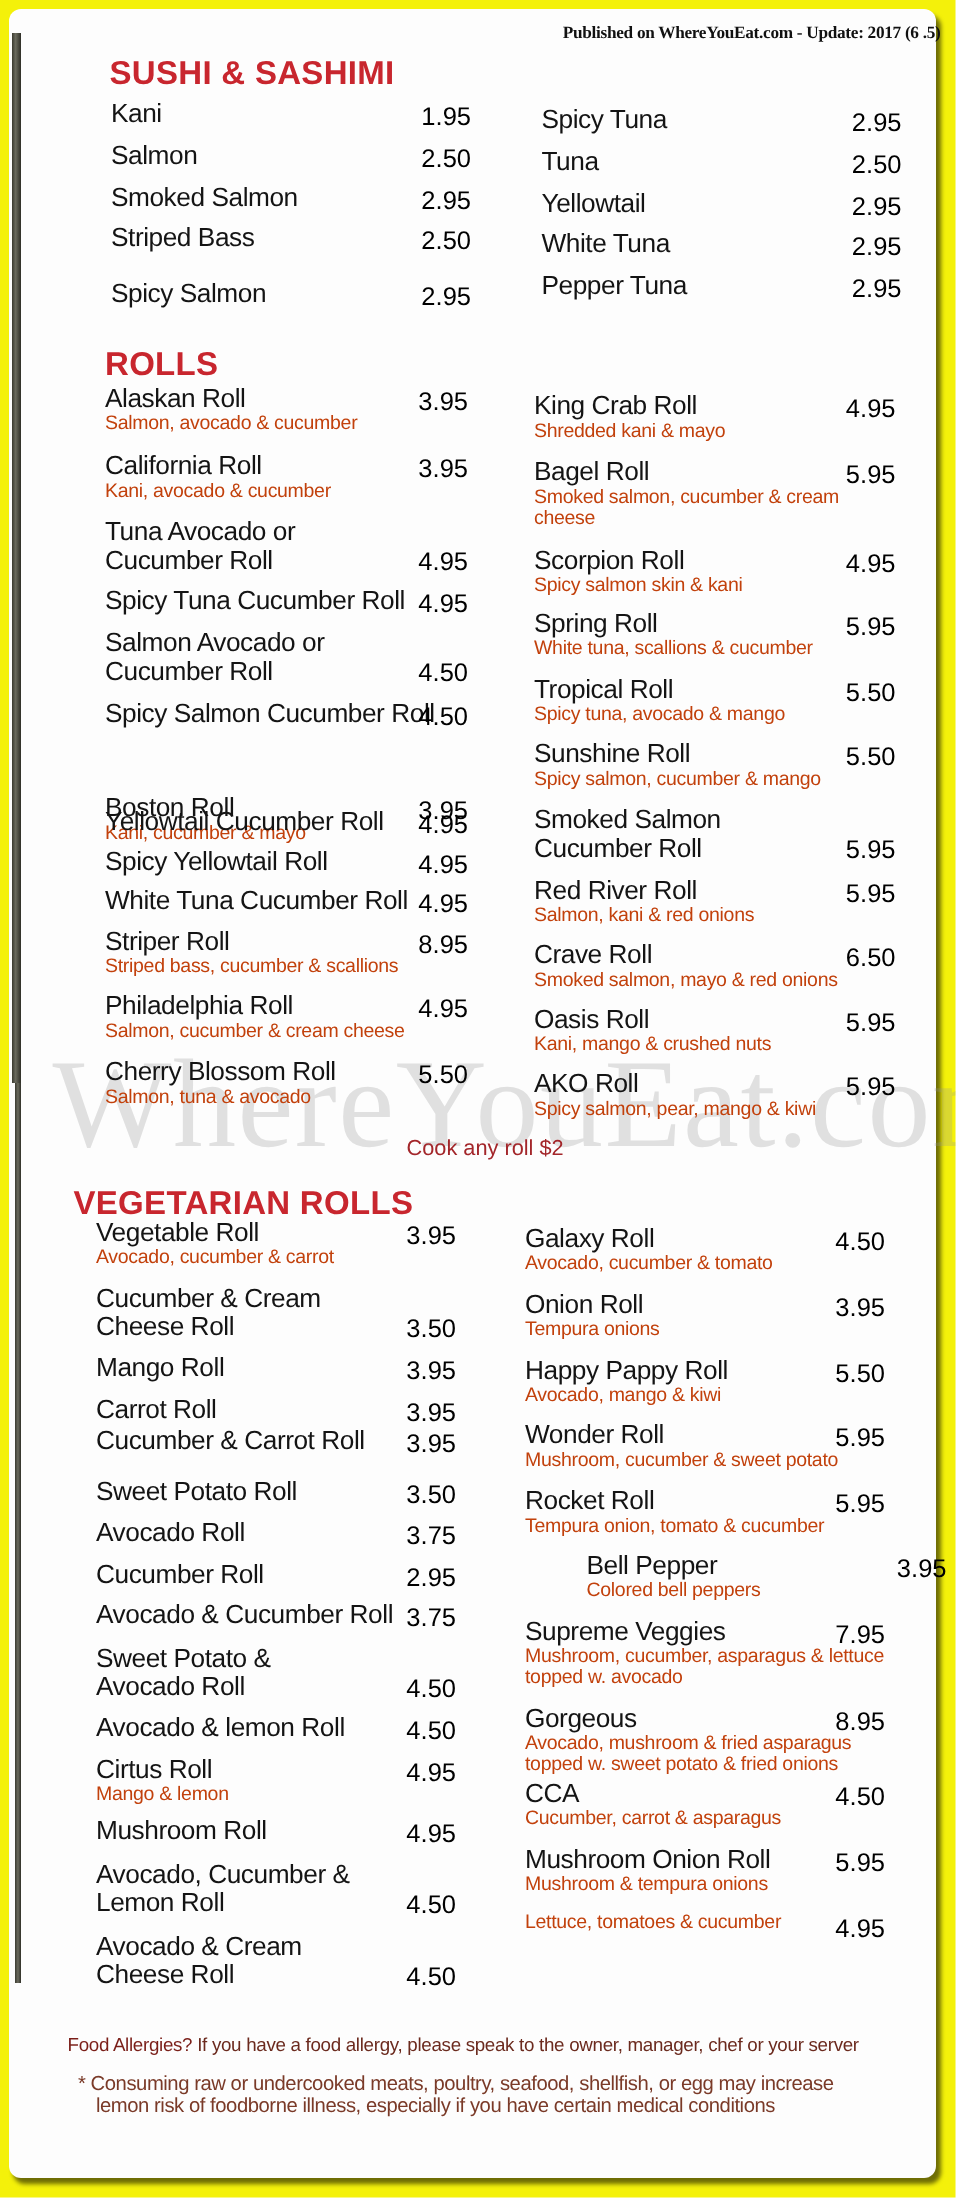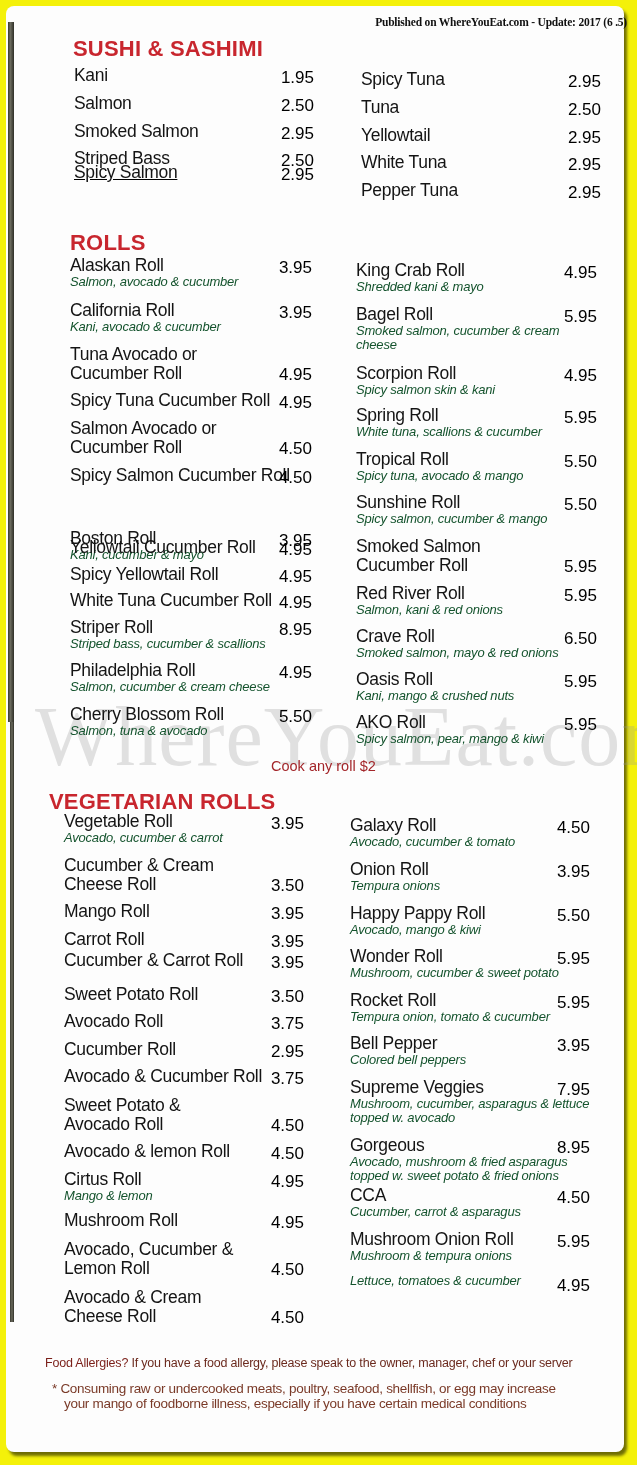--- a/index.html
+++ b/index.html
@@ -57,23 +57,22 @@
     font-size: 22px;
     letter-spacing: 0.2px;
   }
   .col { position: absolute; }
   .item { position: absolute; width: 100%; }
   .name {
     font-size: 17.5px; color: #141414; line-height: 19px;
     letter-spacing: -0.3px;
   }
   .desc {
-    font-size: 13px; color: #14532d; line-height: 14px;
+    font-size: 13px; color: #c2410c; line-height: 14px;
     letter-spacing: -0.2px;
-    font-style: italic;
   }
   .price {
     position: absolute; right: 0;
     font-size: 17px; color: #000000;
   }
   .note-red {
     position: absolute;
     color: #a3262a;
     font-size: 14.5px;
   }
@@ -117,21 +116,21 @@
       <div class="price" style="top:2px">2.50</div>
     </div>
     <div class="item" style="top: 56px;">
       <div class="name">Smoked Salmon</div>
       <div class="price" style="top:2px">2.95</div>
     </div>
     <div class="item" style="top: 83px;">
       <div class="name">Striped Bass</div>
       <div class="price" style="top:2px">2.50</div>
     </div>
-    <div class="item" style="top: 97px; text-decoration: underline;">
+    <div class="item" style="top: 120px;">
       <div class="name">Spicy Salmon</div>
       <div class="price" style="top:2px">2.95</div>
     </div>
   </div>
 <div class="col" style="left:361px;top:70px;width:240px;" id="sushi-right">
     <div class="item" style="top: 0px;">
       <div class="name">Spicy Tuna</div>
       <div class="price" style="top:2px">2.95</div>
     </div>
     <div class="item" style="top: 28px;">
@@ -363,21 +362,21 @@
     <div class="item" style="top: 131px;">
       <div class="name">Wonder Roll</div>
       <div class="desc">Mushroom, cucumber &amp; sweet potato</div>
       <div class="price" style="top:2px">5.95</div>
     </div>
     <div class="item" style="top: 175px;">
       <div class="name">Rocket Roll</div>
       <div class="desc">Tempura onion, tomato &amp; cucumber</div>
       <div class="price" style="top:2px">5.95</div>
     </div>
-    <div class="item" style="top: 218px;">
+    <div class="item" style="top: 218px; margin-left: 41px;">
       <div class="name">Bell Pepper</div>
       <div class="desc">Colored  bell peppers</div>
       <div class="price" style="top:2px">3.95</div>
     </div>
     <div class="item" style="top: 262px;">
       <div class="name">Supreme Veggies</div>
       <div class="desc">Mushroom, cucumber, asparagus &amp; lettuce</div>
       <div class="desc">topped w. avocado</div>
       <div class="price" style="top:2px">7.95</div>
     </div>
@@ -399,14 +398,14 @@
     </div>
     <div class="item" style="top: 458px;">
       <div class="desc">Lettuce, tomatoes &amp; cucumber</div>
       <div class="price" style="top:2px">4.95</div>
     </div>
   </div>
 
 <div class="allergy"><b>Food Allergies?</b><span> If you have a food allergy, please speak to the owner, manager, chef or your server</span></div>
 <div class="warn">
   <div>* Consuming raw or undercooked meats, poultry, seafood, shellfish, or egg may increase</div>
-  <div style="padding-left:12px;">your mango of foodborne illness, especially if you have certain medical conditions</div>
+  <div style="padding-left:12px;">lemon risk of foodborne illness, especially if you have certain medical conditions</div>
 </div>
 
 </body></html>

